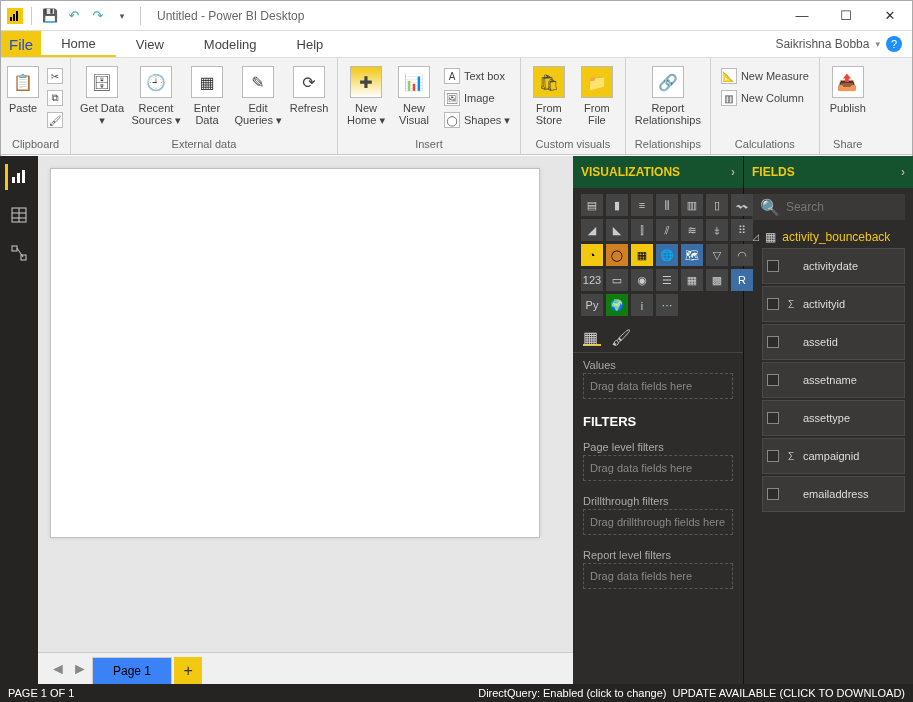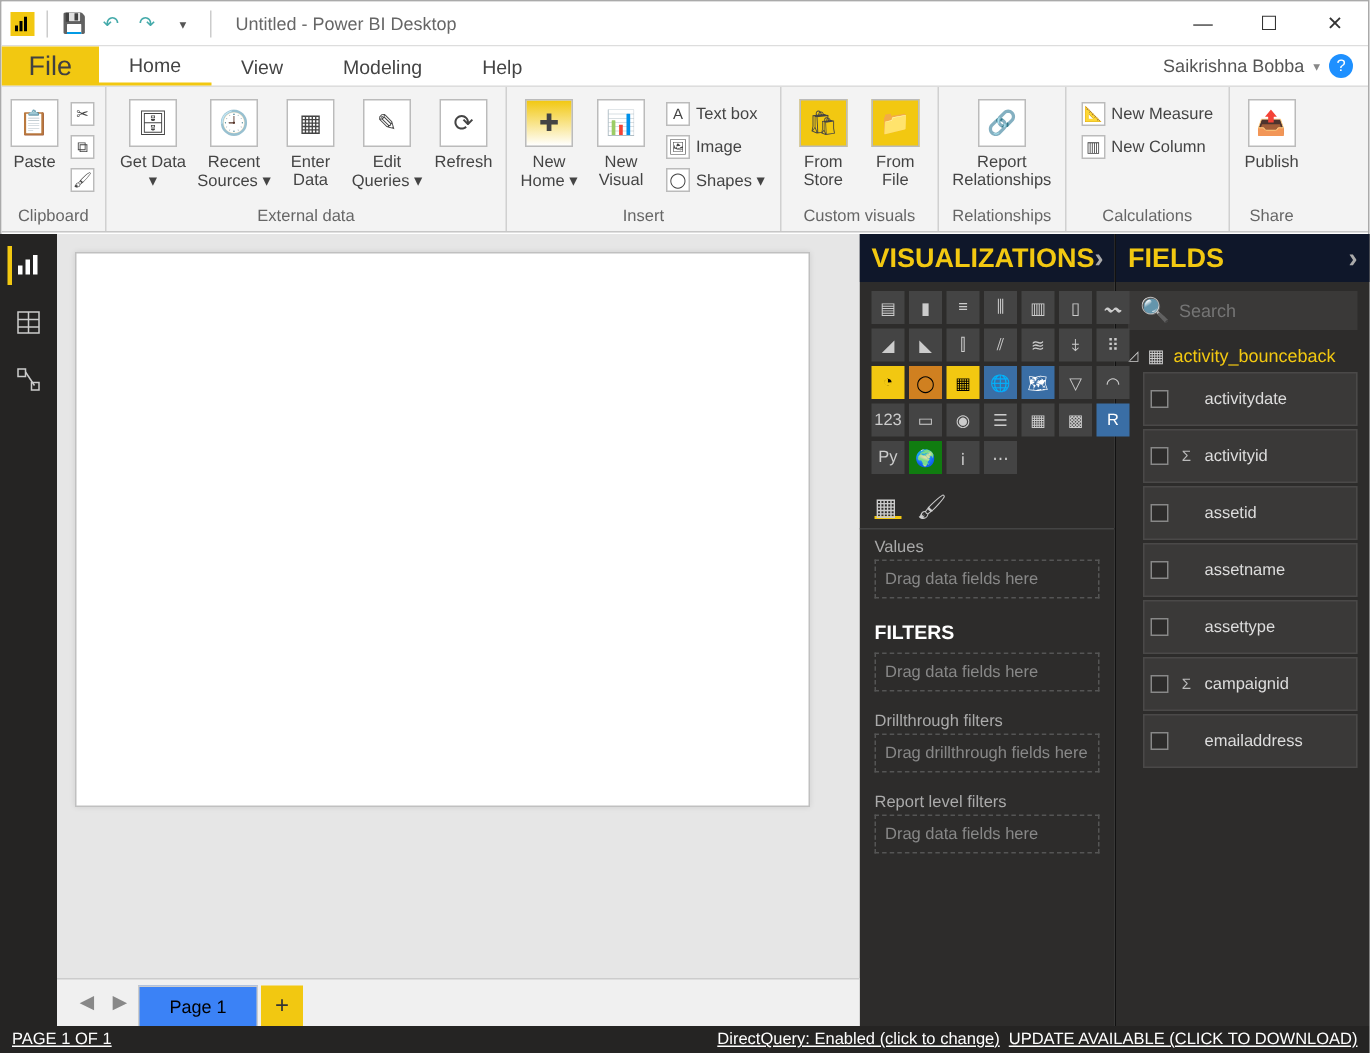--- a/index.html
+++ b/index.html
@@ -6,21 +6,21 @@
   body { width: 913px; height: 702px; background: #fff; overflow: hidden; border:1px solid #aaa;}
   .titlebar { height: 30px; display: flex; align-items: center; background: #fff; border-bottom: 1px solid #ddd; }
   .tb-left { display: flex; align-items: center; gap: 4px; padding-left: 6px; }
   .logo { width: 16px; height: 16px; background: #f2c811; display: flex; align-items: center; justify-content: center; font-size: 9px;}
   .qat-sep { width:1px; height:18px; background:#ccc; margin:0 4px;}
   .qat-btn { width:20px; height:20px; display:flex;align-items:center;justify-content:center;font-size:13px;color:#555;cursor:pointer;}
   .title-text { font-size: 12px; color: #666; margin-left: 8px; }
   .tb-right { margin-left: auto; display: flex; }
   .win-btn { width: 44px; height: 30px; display: flex; align-items: center; justify-content: center; font-size: 13px; color: #333; cursor:pointer;}
   .menubar { height: 26px; display: flex; align-items: stretch; background: #fff; }
-  .file-tab { background: #f2c811; color: #404040; font-size: 18px; padding: 0 18px; display:flex;align-items:center;cursor:pointer;}
+  .file-tab { background: #f2c811; color: #1d4ed8; font-size: 15px; padding: 0 8px; display:flex;align-items:center;cursor:pointer;}
   .menu-tab { font-size: 13px; padding: 0 20px; display:flex;align-items:center;cursor:pointer; color:#444;}
   .menu-tab.active { border-bottom:2px solid #f2c811;}
   .userline { margin-left:auto; padding-right:10px; display:flex;align-items:center;gap:6px;font-size:12px;color:#555;}
   .help-circ{width:16px;height:16px;border-radius:50%;background:#1e90ff;color:#fff;font-size:11px;display:flex;align-items:center;justify-content:center;}
   .ribbon { height:98px; display:flex; background:#f3f3f3;border-top:1px solid #ddd;border-bottom:1px solid #c7c7c7;}
   .rgroup { display:flex;flex-direction:column;border-right:1px solid #d0d0d0;}
   .rgroup-body { flex:1; display:flex; align-items:flex-start; padding:4px 6px 0 6px; gap:4px;}
   .rgroup-label { height:16px;font-size:11px;color:#666;text-align:center;padding-bottom:2px;}
   .rbtn { display:flex;flex-direction:column;align-items:center;justify-content:flex-start;width:50px;height:74px;font-size:11px;color:#444;text-align:center;cursor:pointer; padding-top:4px;}
   .rbtn.narrow{width:44px;}
@@ -33,21 +33,21 @@
   .lb-btn{width:26px;height:26px;color:#ccc;display:flex;align-items:center;justify-content:center;cursor:pointer;}
   .lb-btn.active{border-left:3px solid #f2c811;margin-left:-3px;color:#fff;}
   .canvas-area{flex:1;background:#e6e6e6;position:relative;display:flex;flex-direction:column;}
   .canvas-scroll{flex:1;overflow:auto;display:flex;align-items:flex-start;justify-content:flex-start;padding:12px 0 0 12px;}
   .canvas{width:490px;height:370px;background:#fff;border:1px solid #c0c0c0;box-shadow:0 0 4px rgba(0,0,0,.1);}
   .page-tabs{height:32px;background:#f0f0f0;border-top:1px solid #ccc;display:flex;align-items:center;padding-left:10px;gap:2px;}
   .pt-nav{width:20px;height:20px;color:#888;display:flex;align-items:center;justify-content:center;cursor:pointer;}
   .pt-tab{height:28px;padding:0 20px;background:#3b82f6;border:1px solid #ccc;border-bottom:none;font-size:12px;display:flex;align-items:center;cursor:pointer;margin-top:4px;}
   .pt-add{width:28px;height:28px;background:#f2c811;color:#333;display:flex;align-items:center;justify-content:center;font-size:16px;cursor:pointer;margin-top:4px;}
   .vizpanel{width:170px;background:#2d2c2b;color:#ddd;display:flex;flex-direction:column;}
-  .panel-hd{height:32px;background:#0f172a;display:flex;align-items:center;justify-content:space-between;padding:0 8px;font-size:18px;font-weight:600;color:#f2c811;}
+  .panel-hd{height:32px;background:#14532d;display:flex;align-items:center;justify-content:space-between;padding:0 8px;font-size:12px;font-weight:600;color:#f2c811;}
   .panel-hd .chev{color:#aaa;cursor:pointer;}
   .vizgrid{display:grid;grid-template-columns:repeat(7,22px);gap:3px;padding:6px 8px;}
   .viz-ico{width:22px;height:22px;background:#444;display:flex;align-items:center;justify-content:center;font-size:11px;color:#ccc;cursor:pointer;position:relative;}
   .viz-ico.accent{background:#f2c811;color:#000;}
   .viz-ico.blue{background:#3a6ea5;color:#fff;}
   .viz-ico.green{background:#107c10;color:#fff;}
   .viz-ico.orng{background:#d08020;color:#000;}
   .viz-tools{display:flex;gap:10px;padding:6px 10px;border-bottom:1px solid #444;}
   .vt{width:18px;height:18px;color:#ccc;cursor:pointer;}
   .vt.active{border-bottom:2px solid #f2c811;}
@@ -55,21 +55,21 @@
   .dropwell{margin:0 10px 8px;border:1px dashed #555;padding:6px;font-size:11px;color:#888;}
   .filters-hd{height:28px;padding:0 10px;font-size:13px;font-weight:700;color:#fff;display:flex;align-items:center;}
   .fieldspanel{width:170px;background:#2d2c2b;color:#ddd;display:flex;flex-direction:column;border-left:1px solid #111;}
   .search-row{margin:6px 8px;height:26px;background:#3a3938;display:flex;align-items:center;padding:0 8px;gap:6px;}
   .search-row input{flex:1;background:transparent;border:none;outline:none;color:#ccc;font-size:12px;}
   .tbl-hd{display:flex;align-items:center;gap:6px;padding:4px 8px;font-size:12px;color:#f2c811;cursor:pointer;}
   .tbl-hd .tri{color:#ccc;font-size:9px;}
   .fld-row{display:flex;align-items:center;gap:6px;margin:0 8px 2px 18px;height:36px;background:#3a3938;border:1px solid #4a4948;font-size:11px;color:#ddd;padding:0 4px;cursor:pointer;}
   .fld-row .cb{width:12px;height:12px;border:1px solid #888;background:#2d2c2b;}
   .fld-row .sig{width:12px;text-align:center;color:#bbb;font-size:10px;}
-  .statusbar{position:absolute;left:0;right:0;bottom:0;height:18px;background:#252423;color:#fff;font-size:11px;display:flex;align-items:center;padding:0 8px;text-decoration:underline;}
+  .statusbar{position:absolute;left:0;right:0;bottom:0;height:18px;background:#252423;color:#fff;font-size:11px;display:flex;align-items:center;padding:0 8px;}
   .statusbar .mid{margin-left:auto;margin-right:6px;}
   .statusbar .right{color:#fff;}
 </style>
 </head>
 <body>
 
 <div class="titlebar">
   <div class="tb-left">
     <div class="logo">
       <svg width="10" height="10" viewBox="0 0 10 10">
@@ -310,20 +310,21 @@
         <div class="viz-ico">ℹ</div>
         <div class="viz-ico">⋯</div>
       </div>
     <div class="viz-tools">
       <div class="vt active">▦</div>
       <div class="vt">🖌</div>
     </div>
     <div class="sect-lbl">Values</div>
     <div class="dropwell">Drag data fields here</div>
     <div class="filters-hd">FILTERS</div>
+    <div class="sect-lbl">Page level filters</div>
     <div class="dropwell">Drag data fields here</div>
     <div class="sect-lbl">Drillthrough filters</div>
     <div class="dropwell">Drag drillthrough fields here</div>
     <div class="sect-lbl">Report level filters</div>
     <div class="dropwell">Drag data fields here</div>
   </div>
 
   <div class="fieldspanel">
     <div class="panel-hd">
       <span>FIELDS</span>

